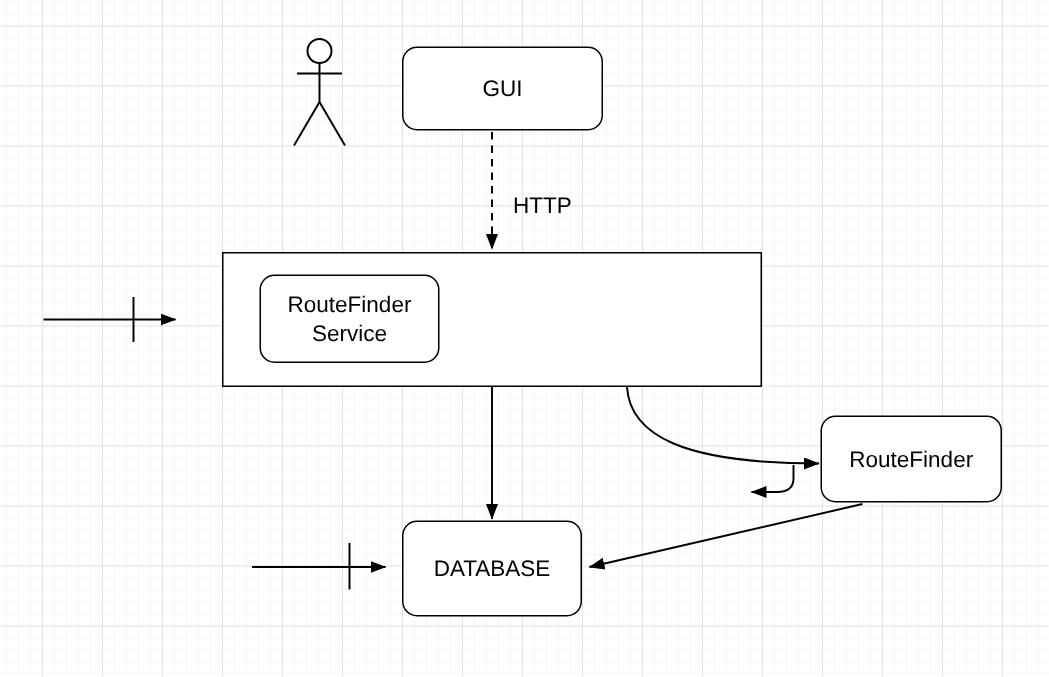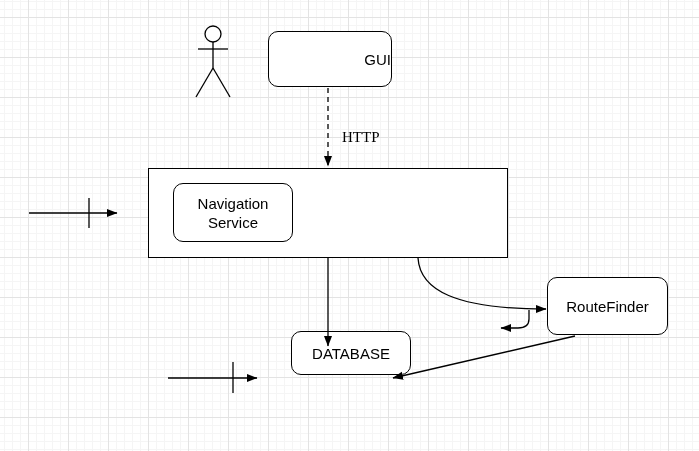--- a/index.html
+++ b/index.html
@@ -26,53 +26,52 @@
     border: 1.3px solid #000000;
     display: flex;
     align-items: center;
     justify-content: center;
     text-align: center;
     font-size: 15px;
     line-height: 19px;
     box-sizing: border-box;
   }
   .rounded { border-radius: 10px; }
-  .node-gui        { left: 268px; top: 31px;  width: 124px; height: 56px; justify-content: flex-end; }
+  .node-gui        { left: 268px; top: 31px;  width: 134px; height: 56px; }
   .node-container  { left: 148px; top: 168px; width: 360px; height: 90px; }
   .node-nav        { left: 173px; top: 183px; width: 120px; height: 59px; }
   .node-user       { left: 363px; top: 183px; width: 120px; height: 58px; }
   .node-routefinder{ left: 547px; top: 277px; width: 121px; height: 58px; align-items: center; }
-  .node-database   { left: 268px; top: 331px; width: 120px; height: 44px; margin-left: 23px; }
+  .node-database   { left: 268px; top: 347px; width: 120px; height: 64px; }
   .edge-layer {
     position: absolute; left: 0; top: 0;
     width: 699px; height: 451px;
     pointer-events: none;
   }
   .edge-layer * { pointer-events: auto; }
   .edge-label {
     position: absolute;
     left: 342px; top: 129px;
     font-size: 15px;
     white-space: nowrap;
-    font-family: Liberation Serif, serif;
   }
 </style>
 </head>
 <body>
 
 <div class="canvas">
 
   <div class="node node-container"></div>
 
   <div class="node rounded node-gui">
     <span>GUI</span>
   </div>
 
   <div class="node rounded node-nav">
-    <span>Navigation Service</span>
+    <span>RouteFinder Service</span>
   </div>
 
 
   <div class="node rounded node-routefinder">
     <span>RouteFinder</span>
   </div>
 
   <div class="node rounded node-database">
     <span>DATABASE</span>
   </div>

